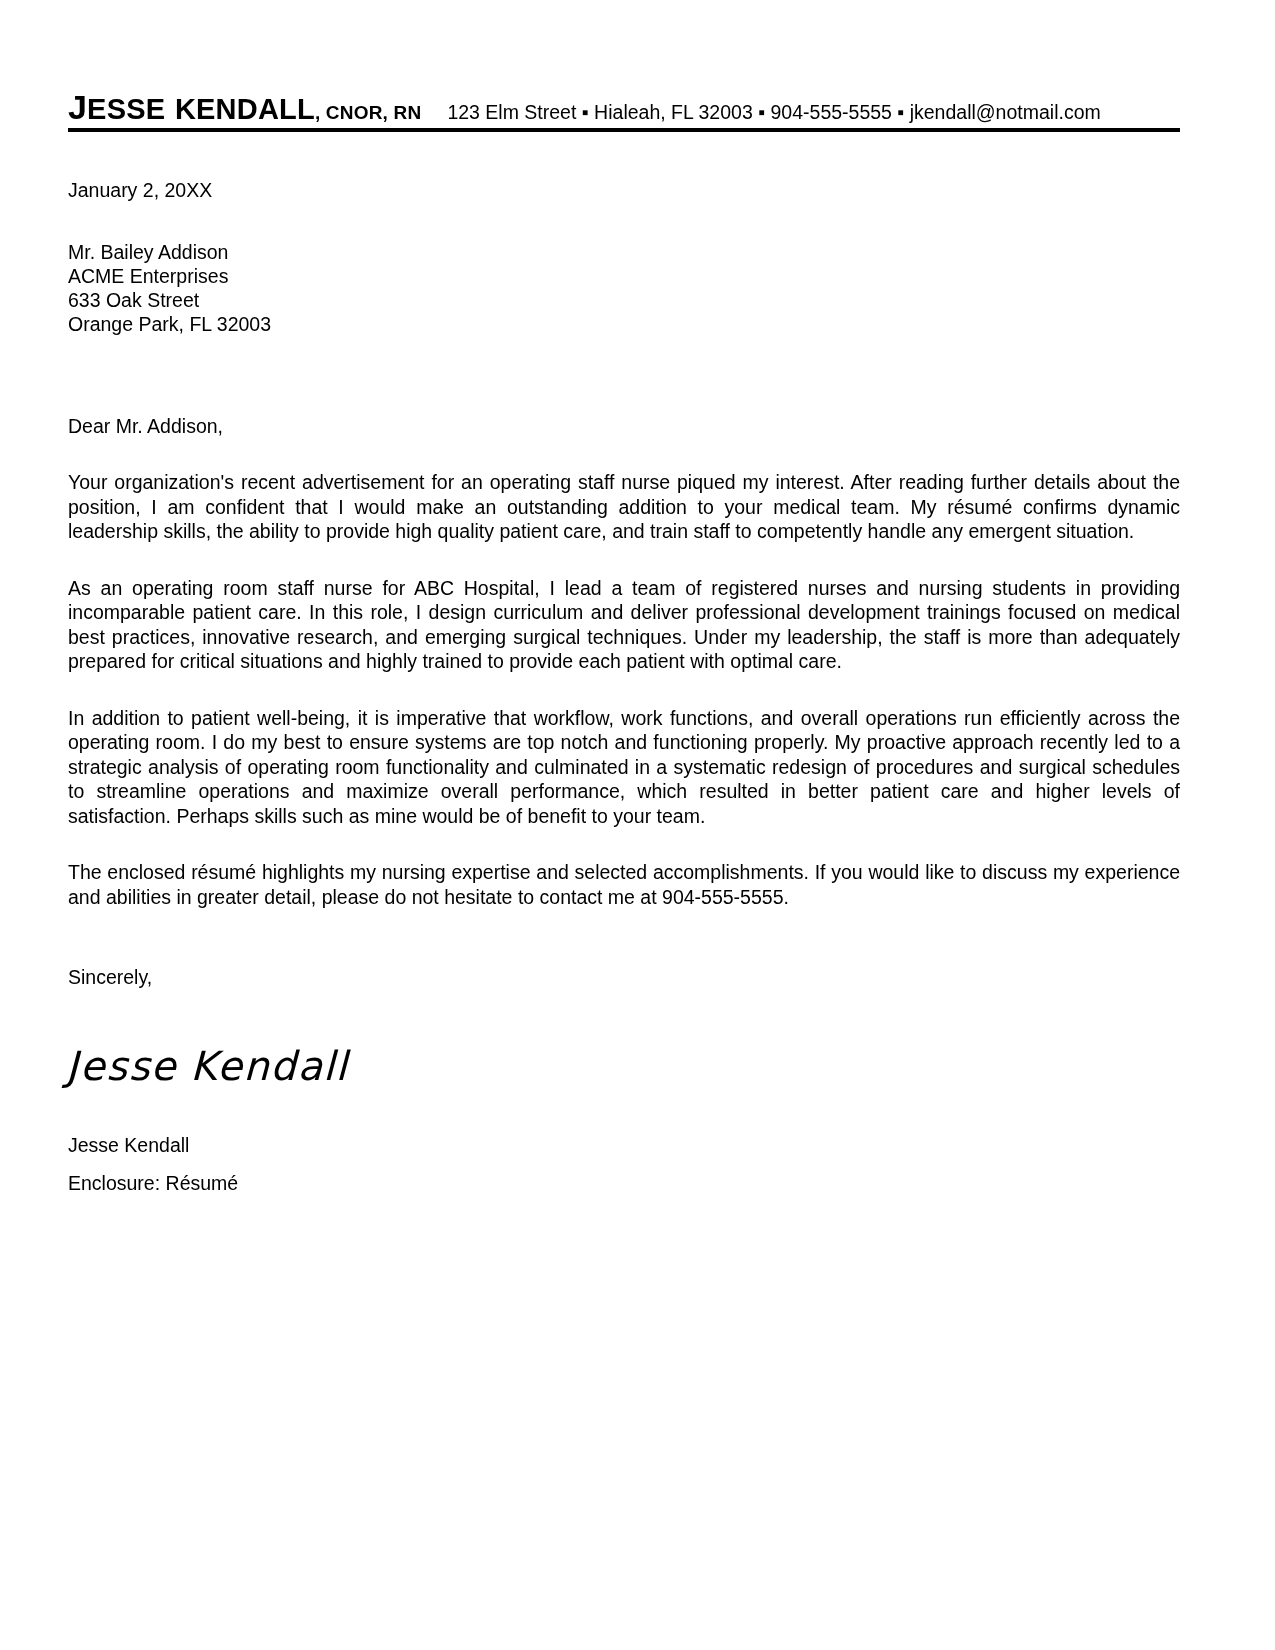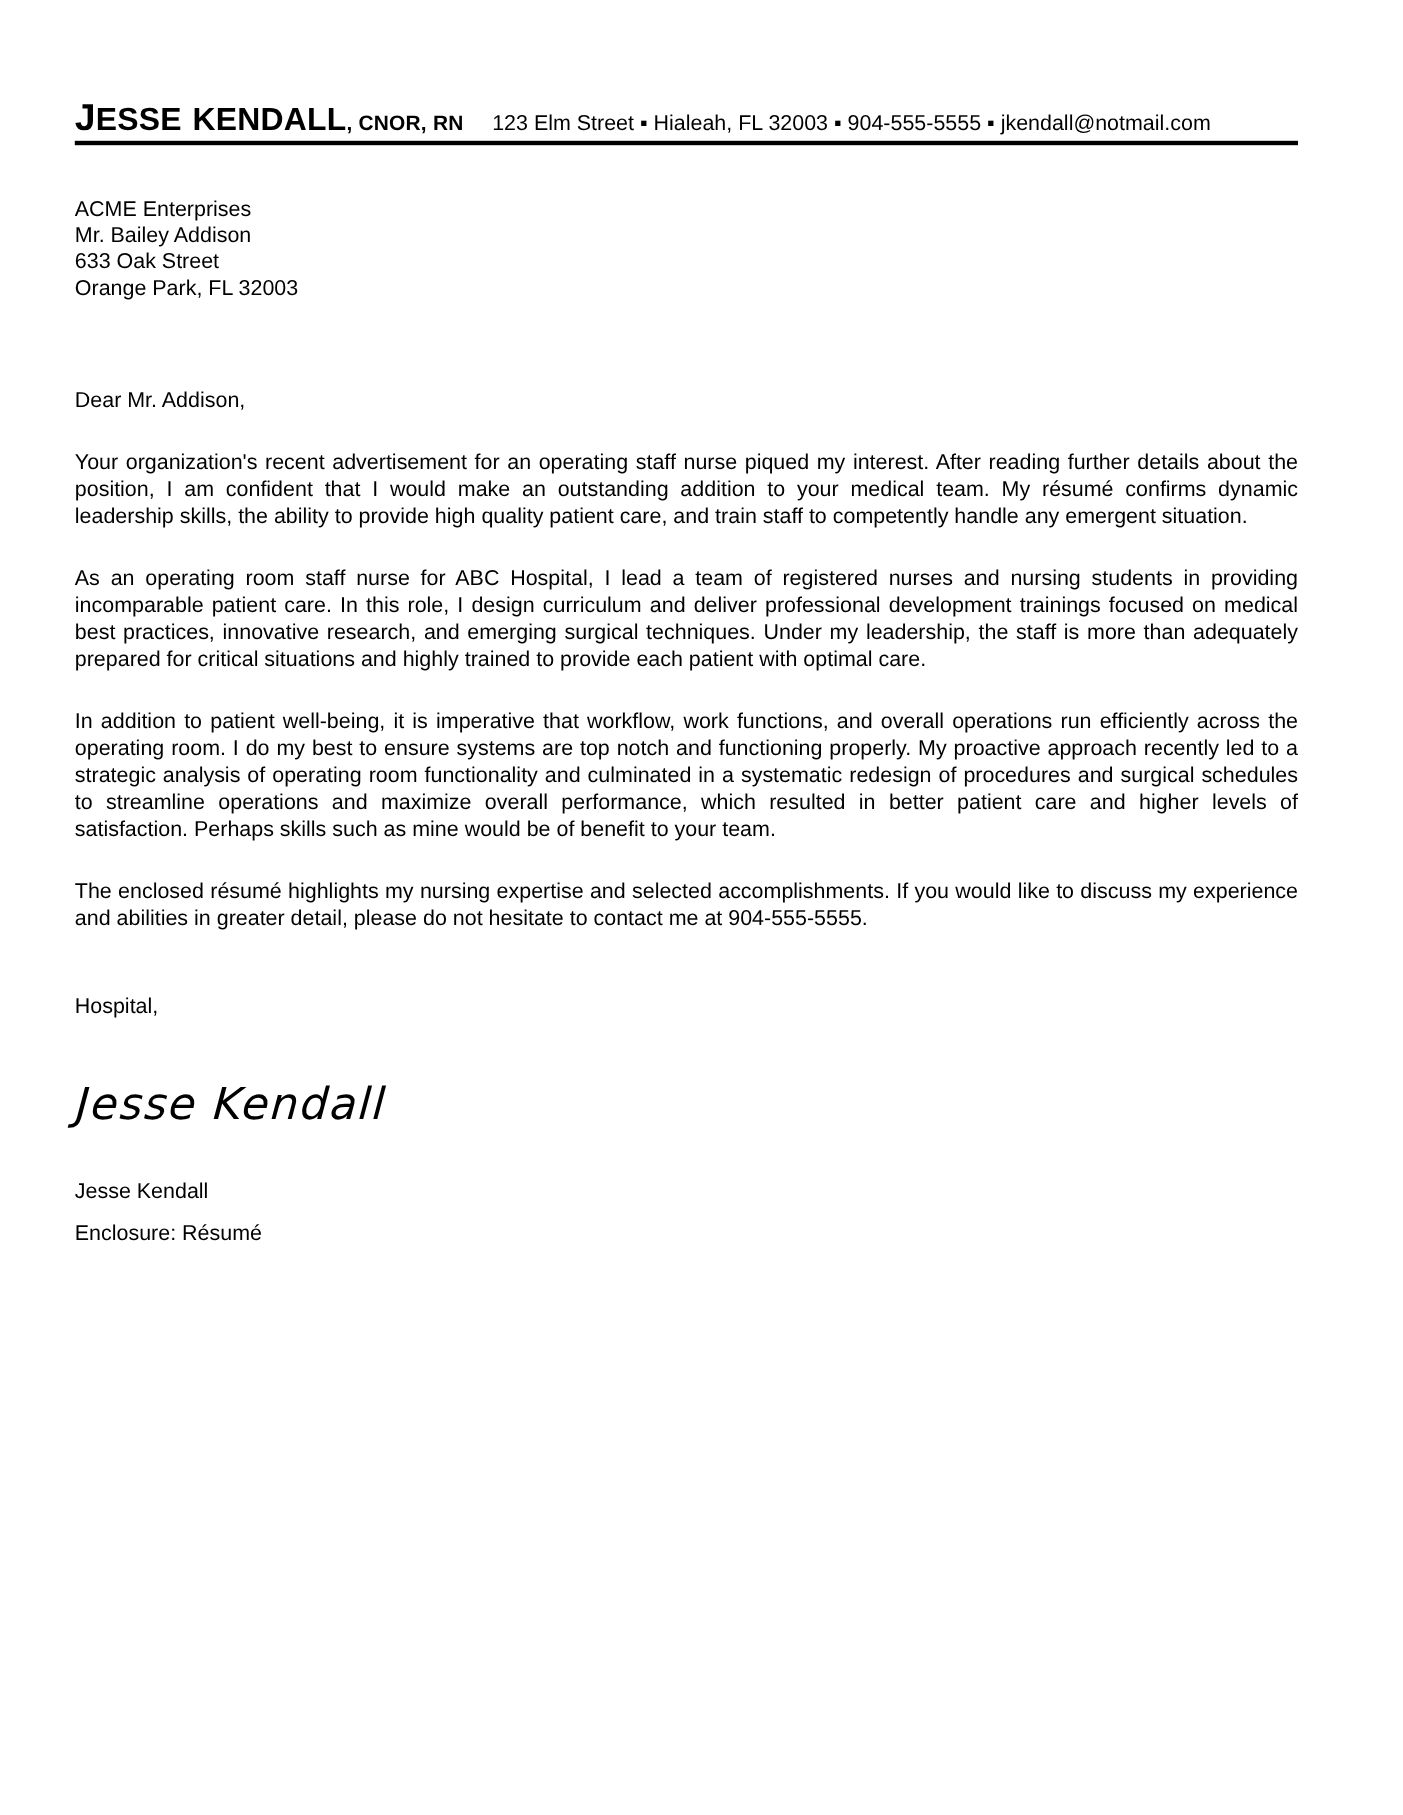--- a/index.html
+++ b/index.html
@@ -129,36 +129,37 @@
     <div class="name-block">
       <span class="name-first"><span class="cap">J</span><span>ESSE</span></span><span class="name-last"><span class="cap"> </span><span>KENDALL</span></span><span class="credentials">, CNOR, RN</span>
     </div>
     <div class="contact-block">123 Elm Street ▪ Hialeah, FL 32003 ▪ 904-555-5555 ▪ jkendall@notmail.com</div>
   </div>
 
   <div class="rule"></div>
 
   <div class="letter">
 
+    <div class="date">January 2, 20XX</div>
 
     <div class="address-block">
+      <span class="line">Mr. Bailey Addison</span>
       <span class="line">ACME Enterprises</span>
-      <span class="line">Mr. Bailey Addison</span>
       <span class="line">633 Oak Street</span>
       <span class="line">Orange Park, FL 32003</span>
     </div>
 
     <div class="salutation">Dear Mr. Addison,</div>
 
     <p class="para">Your organization's recent advertisement for an operating staff nurse piqued my interest. After reading further details about the position, I am confident that I would make an outstanding addition to your medical team. My résumé confirms dynamic leadership skills, the ability to provide high quality patient care, and train staff to competently handle any emergent situation.</p>
     <p class="para">As an operating room staff nurse for ABC Hospital, I lead a team of registered nurses and nursing students in providing incomparable patient care. In this role, I design curriculum and deliver professional development trainings focused on medical best practices, innovative research, and emerging surgical techniques. Under my leadership, the staff is more than adequately prepared for critical situations and highly trained to provide each patient with optimal care.</p>
     <p class="para">In addition to patient well-being, it is imperative that workflow, work functions, and overall operations run efficiently across the operating room. I do my best to ensure systems are top notch and functioning properly. My proactive approach recently led to a strategic analysis of operating room functionality and culminated in a systematic redesign of procedures and surgical schedules to streamline operations and maximize overall performance, which resulted in better patient care and higher levels of satisfaction. Perhaps skills such as mine would be of benefit to your team.</p>
     <p class="para">The enclosed résumé highlights my nursing expertise and selected accomplishments. If you would like to discuss my experience and abilities in greater detail, please do not hesitate to contact me at 904-555-5555.</p>
 
-    <div class="closing">Hospital,</div>
+    <div class="closing">Sincerely,</div>
 
     <div class="signature">Jesse Kendall</div>
 
     <div class="signer-name">Jesse Kendall</div>
 
     <div class="enclosure">Enclosure: Résumé</div>
 
   </div>
 
 </div>

